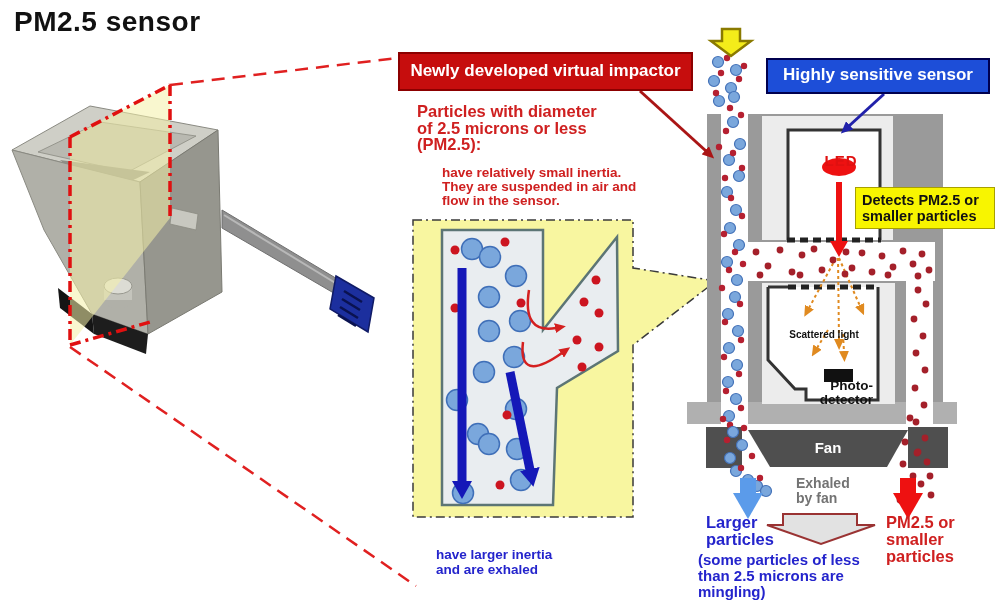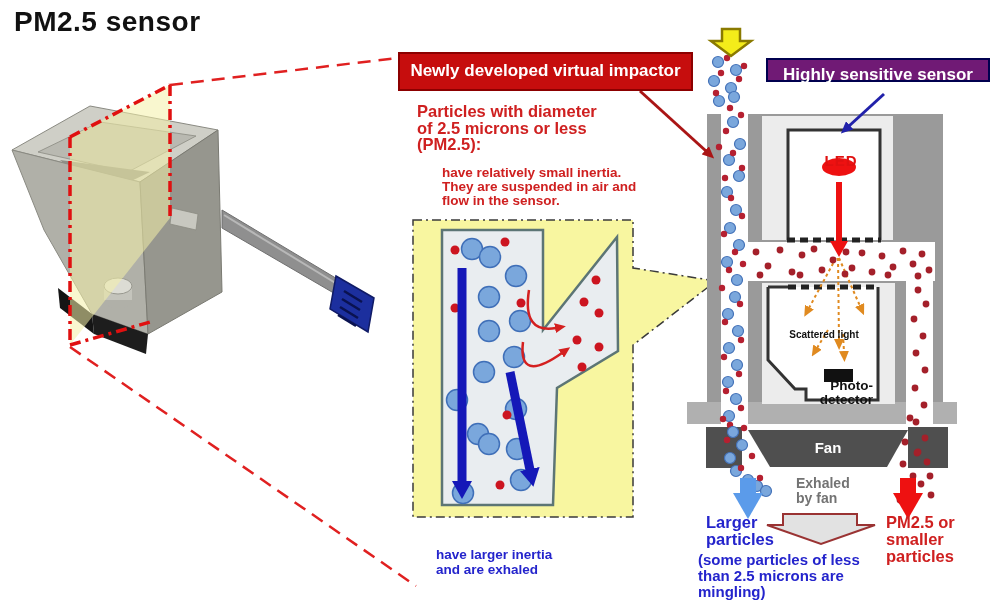--- a/index.html
+++ b/index.html
@@ -4,21 +4,21 @@
 <style>
   html,body{margin:0;padding:0;background:#fff;}
   #stage{position:relative;width:1000px;height:602px;background:#ffffff;overflow:hidden;
          font-family:"Liberation Sans", sans-serif;padding-left:23px;}
   #gfx{position:absolute;left:0;top:0;z-index:1;}
   .t{position:absolute;z-index:2;font-weight:bold;}
   .pre{white-space:pre-line;}
   .title{left:14px;top:6px;font-size:28px;color:#111;letter-spacing:0.5px;}
   .banner{text-align:center;color:#fff;font-size:17px;box-sizing:border-box;}
   .banner-red{left:398px;top:52px;width:295px;height:39px;background:#c60d0d;border:2px solid #8c0000;line-height:34px;}
-  .banner-blue{left:766px;top:58px;width:224px;height:24px;background:#701a75;border:2px solid #00004f;line-height:29px;}
+  .banner-blue{left:766px;top:58px;width:224px;height:36px;background:#1d4ed8;border:2px solid #00004f;line-height:29px;}
   .pm25-heading{left:417px;top:103px;width:265px;color:#cf2020;font-size:16.5px;line-height:16.5px;}
   .pm25-body{left:442px;top:166px;width:250px;color:#cf2020;font-size:13.5px;line-height:14px;}
   .detects-box{left:855px;top:187px;width:140px;background:#f8f500;border:1px solid #a8a000;color:#111;
                font-size:14.5px;line-height:1.12;padding:4px 6px;box-sizing:border-box;}
   .led-label{left:816px;top:141px;width:50px;text-align:center;color:#e01010;font-size:15px;letter-spacing:1px;margin-top:11px;}
   .scattered-label{left:768px;top:329px;width:112px;text-align:center;color:#111;font-size:10px;}
   .photo-label{left:803px;top:379px;width:70px;text-align:right;color:#111;font-size:13.5px;line-height:1.0;}
   .fan-label{left:800px;top:439px;width:56px;text-align:center;color:#fff;font-size:15px;}
   .exhaled-label{left:796px;top:476px;width:72px;color:#737373;font-size:14px;line-height:1.05;}
   .larger-bottom{left:706px;top:514px;width:84px;color:#2424cc;font-size:16.5px;line-height:1.02;}
@@ -314,20 +314,22 @@
 <div class="t banner banner-red">Newly developed virtual impactor</div>
 <div class="t banner banner-blue">Highly sensitive sensor</div>
 
 <div class="t pre pm25-heading">Particles with diameter
 of 2.5 microns or less
 (PM2.5):</div>
 <div class="t pre pm25-body">have relatively small inertia.
 They are suspended in air and
 flow in the sensor.</div>
 
+<div class="t pre detects-box">Detects PM2.5 or
+smaller particles</div>
 
 <div class="t led-label">LED</div>
 <div class="t scattered-label">Scattered light</div>
 <div class="t pre photo-label">Photo-
 detector</div>
 <div class="t fan-label">Fan</div>
 
 <div class="t pre exhaled-label">Exhaled
 by fan</div>
 <div class="t pre larger-bottom">Larger

